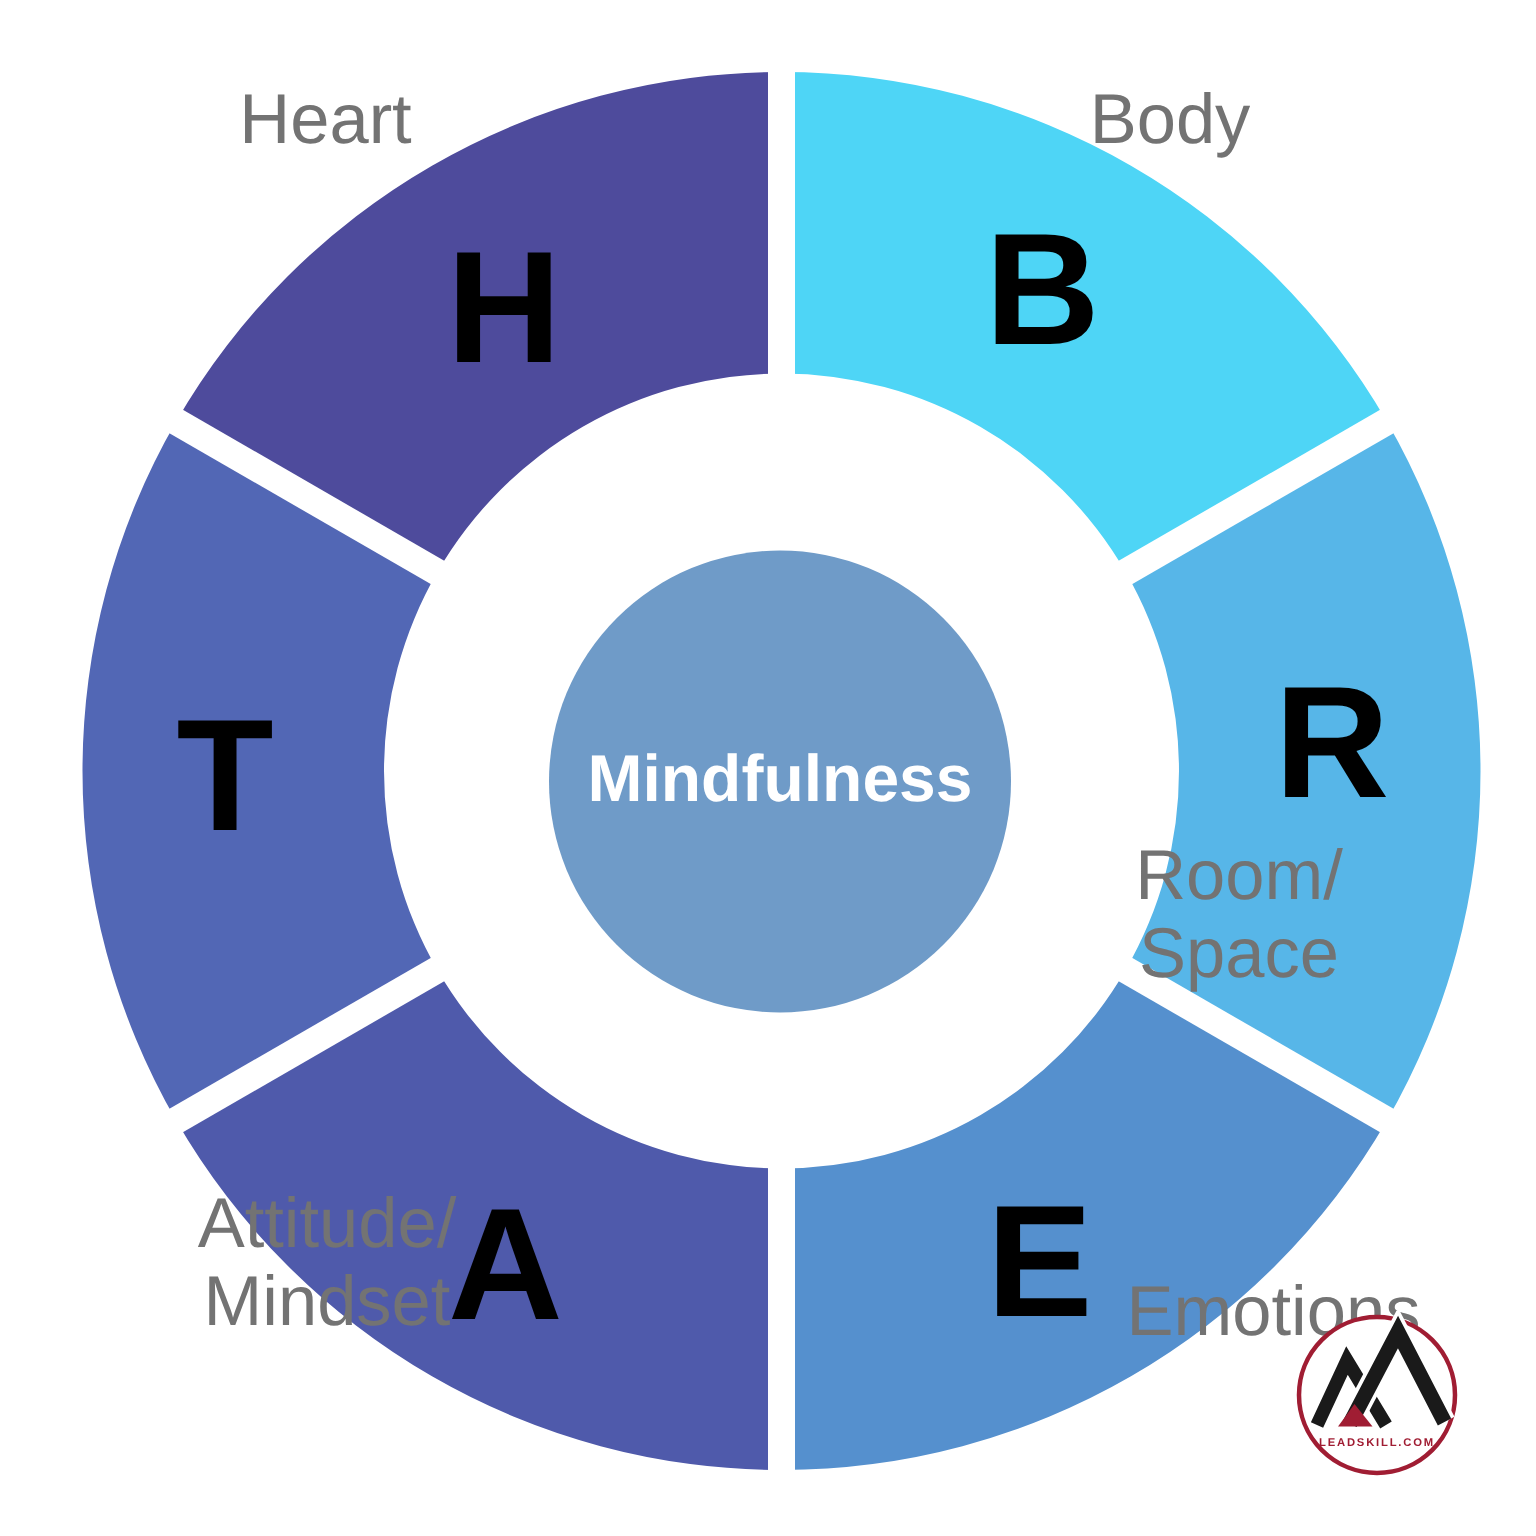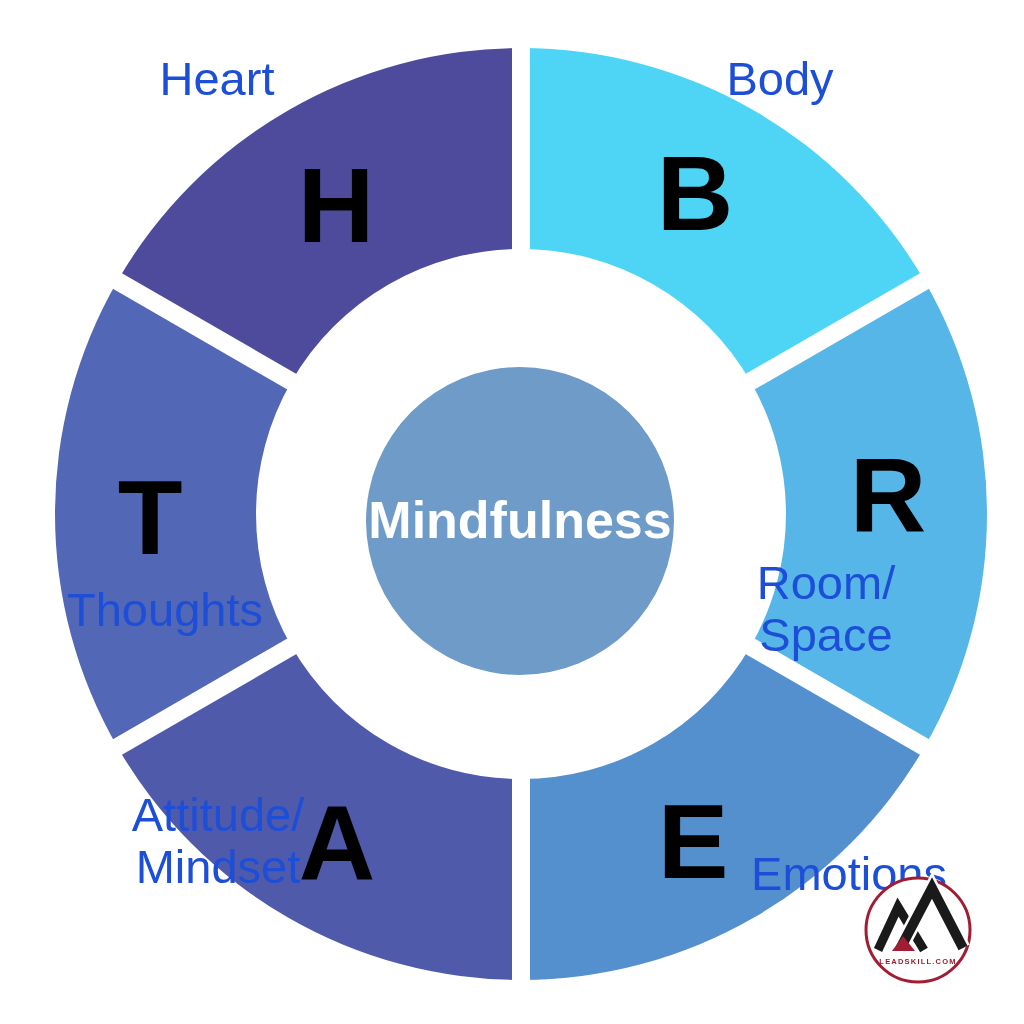--- a/index.html
+++ b/index.html
@@ -23,29 +23,29 @@
     font-weight: bold;
     color: #000000;
     line-height: 1;
     white-space: nowrap;
   }
   .seg-word {
     position: absolute;
     transform: translate(-50%, -50%);
     font-size: 47px;
     font-weight: 400;
-    color: #1d4ed8;
+    color: #737373;
     line-height: 1.1;
     text-align: center;
     white-space: pre-line;
   }
   .center-label {
     position: absolute;
     transform: translate(-50%, -50%);
-    font-size: 52px;
+    font-size: 44px;
     font-weight: bold;
     color: #ffffff;
     white-space: nowrap;
   }
   .logo {
     position: absolute;
     left: 862px;
     top: 874px;
     width: 112px;
     height: 112px;
@@ -81,21 +81,20 @@
   <div class="seg-letter" style="left:337px; top:843px;">A</div>
   <div class="seg-letter" style="left:150px; top:517px;">T</div>
   <div class="seg-letter" style="left:336px; top:205px;">H</div>
 
   <div class="seg-word" style="left:780px; top:79px;">Body</div>
   <div class="seg-word" style="left:826px; top:609px;">Room/
 Space</div>
   <div class="seg-word" style="left:849px; top:874px;">Emotions</div>
   <div class="seg-word" style="left:170px; top:841px;margin-left:48px;">Attitude/
 Mindset</div>
-  <div class="seg-word" style="left:165px; top:610px;">Thoughts</div>
   <div class="seg-word" style="left:217px; top:79px;">Heart</div>
 
   <div class="center-label" style="left:520px; top:520px;">Mindfulness</div>
 
   <svg class="logo" viewBox="0 0 112 112">
     <circle cx="56" cy="56" r="52" fill="#ffffff" stroke-width="3" stroke="#A01D33"></circle>
     <polyline points="16,76 36,33 62,76" fill="none" stroke-width="9" stroke="#1A1A1A"></polyline>
     <polyline points="38,75 70,14 101,74" fill="none" stroke="#ffffff" stroke-width="15"></polyline>
     <polyline points="38,75 70,14 101,74" fill="none" stroke-width="10" stroke="#1A1A1A"></polyline>
     <polygon points="41,62 30,77 53,77" fill="#A01D33"></polygon>

